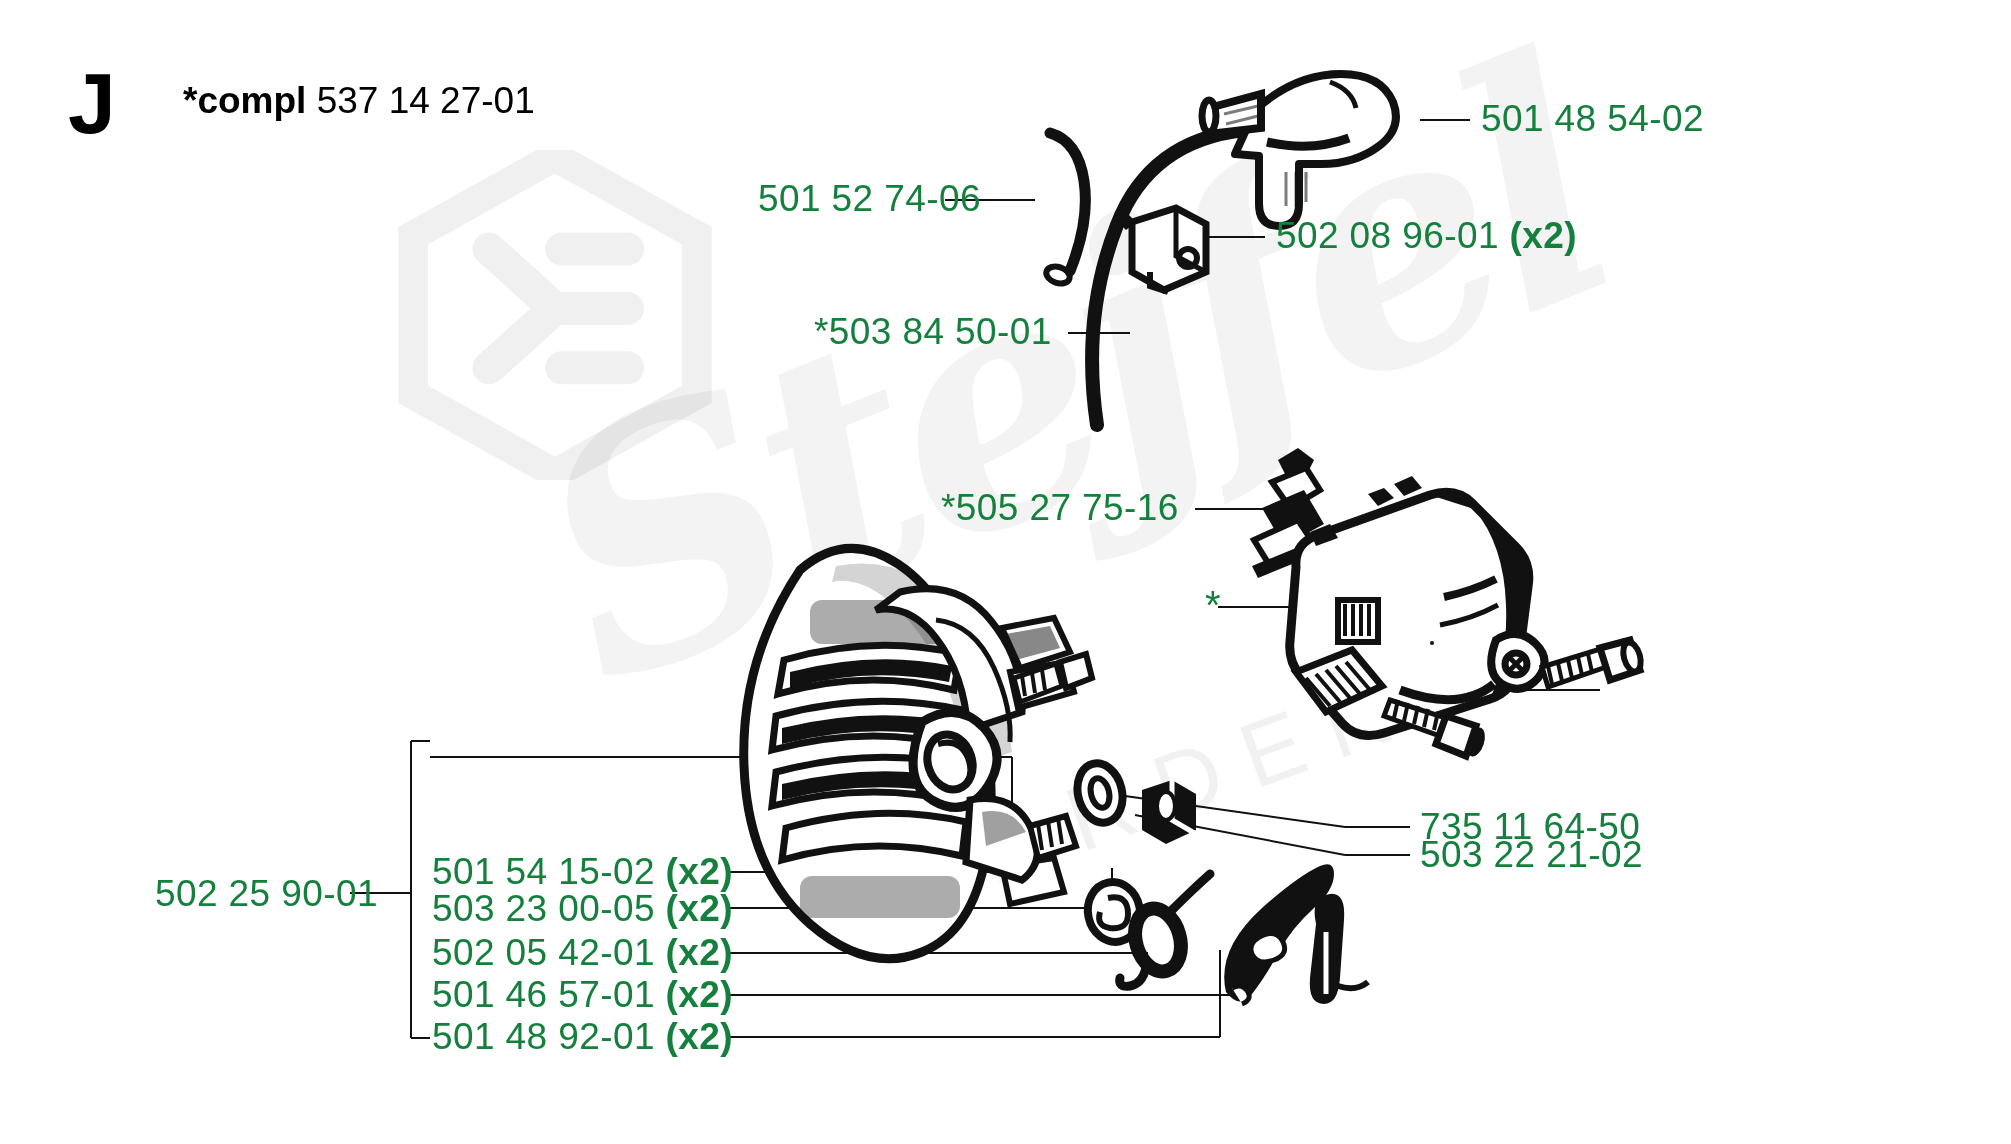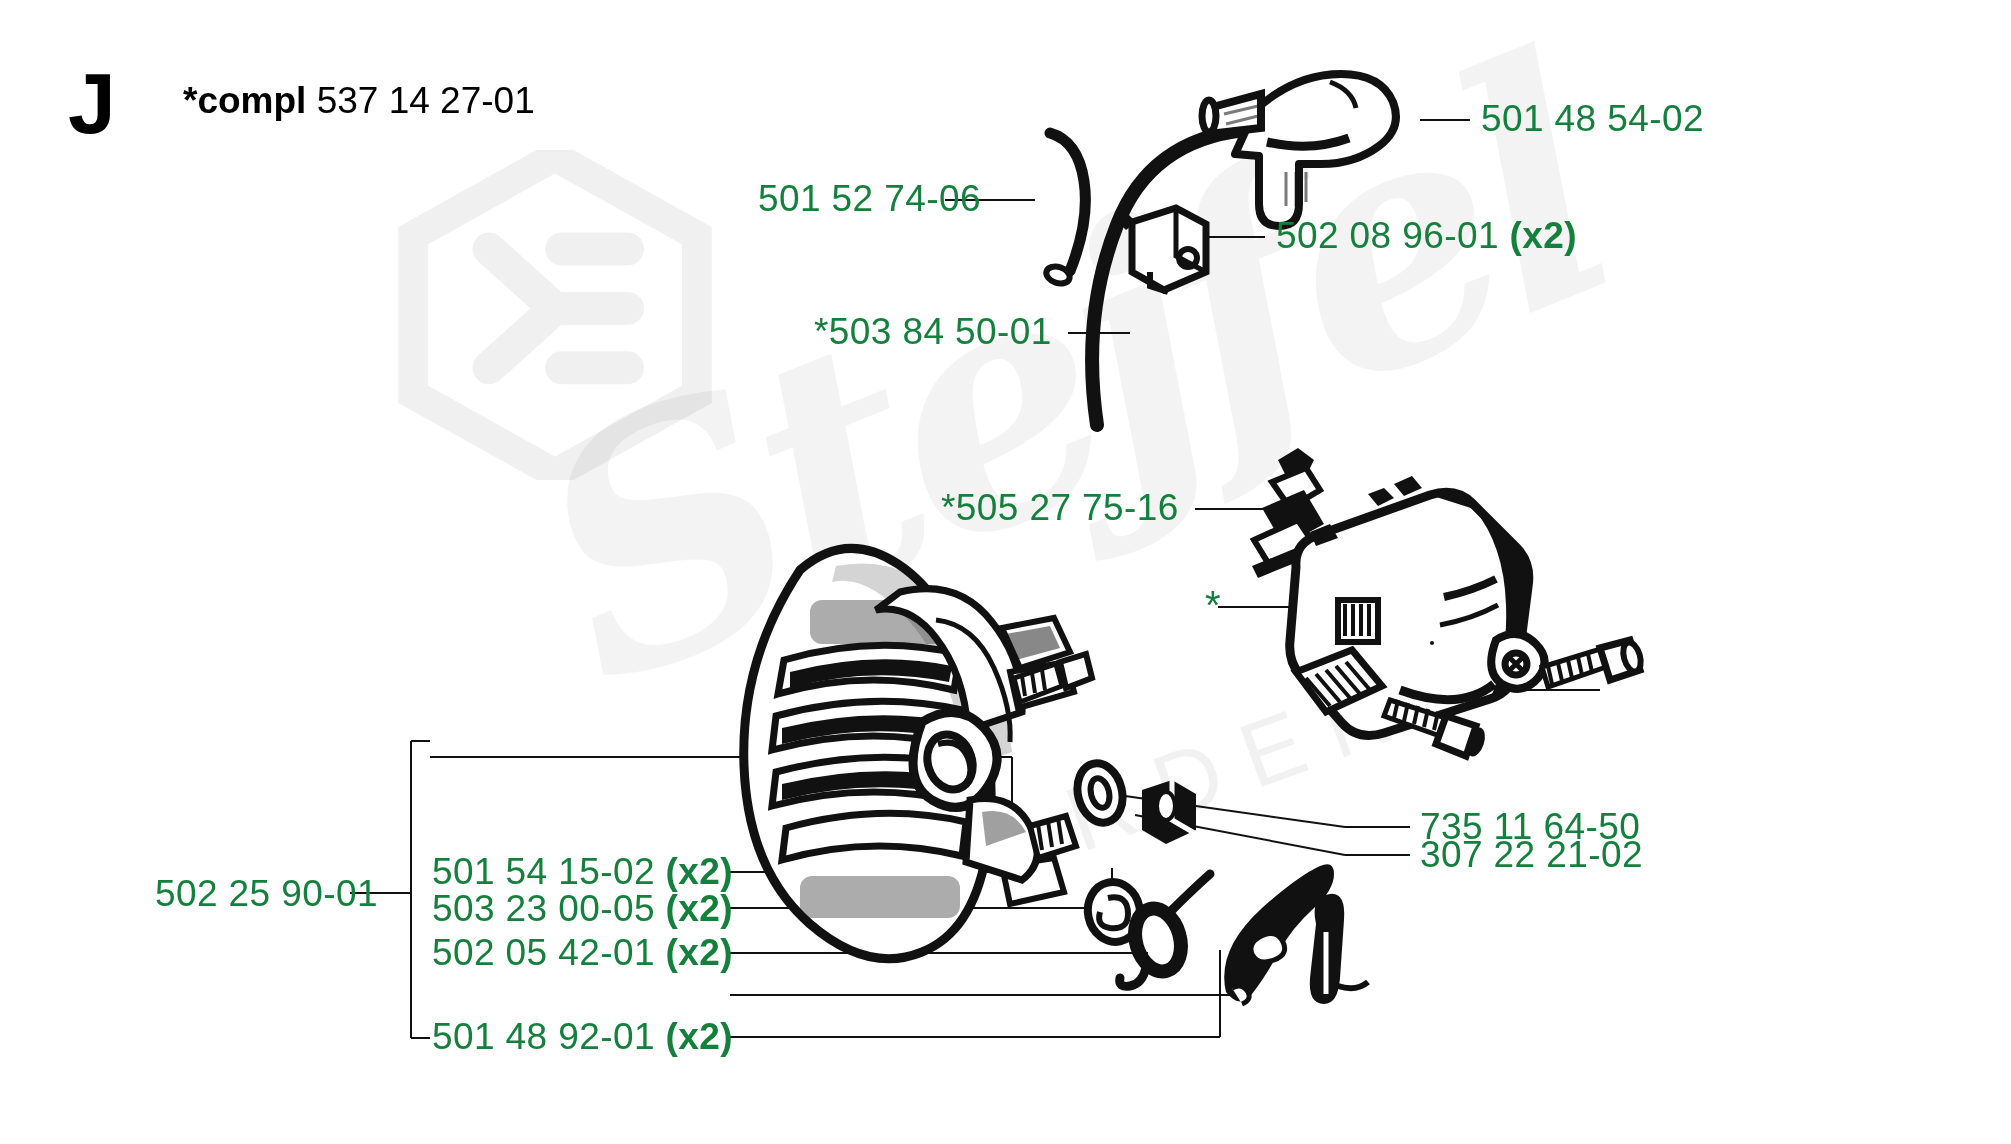--- a/index.html
+++ b/index.html
@@ -268,34 +268,38 @@
 
   <div class="lbl" style="left:814px;top:313px;">*503 84 50-01</div>
 
   <div class="lbl" style="left:941px;top:489px;">*505 27 75-16</div>
 
   <div class="lbl" style="left:1205px;top:585px;font-size:40px;">*</div>
 
 
   <div class="lbl" style="left:1420px;top:808px;">735 11 64-50</div>
 
-  <div class="lbl" style="left:1420px;top:836px;">307 22 21-02</div>
+  <div class="lbl" style="left:1420px;top:836px;">503 22 21-02</div>
 
   <div class="lbl" style="left:155px;top:875px;">502 25 90-01</div>
 
   <div class="lbl" style="left:432px;top:853px;">
     <span>501 54 15-02</span>
     <b>(x2)</b>
   </div>
   <div class="lbl" style="left:432px;top:890px;">
     <span>503 23 00-05</span>
     <b>(x2)</b>
   </div>
   <div class="lbl" style="left:432px;top:934px;">
     <span>502 05 42-01</span>
     <b>(x2)</b>
   </div>
+  <div class="lbl" style="left:432px;top:976px;">
+    <span>501 46 57-01</span>
+    <b>(x2)</b>
+  </div>
   <div class="lbl" style="left:432px;top:1018px;">
     <span>501 48 92-01</span>
     <b>(x2)</b>
   </div>
 
 </div>
 
 </body></html>

